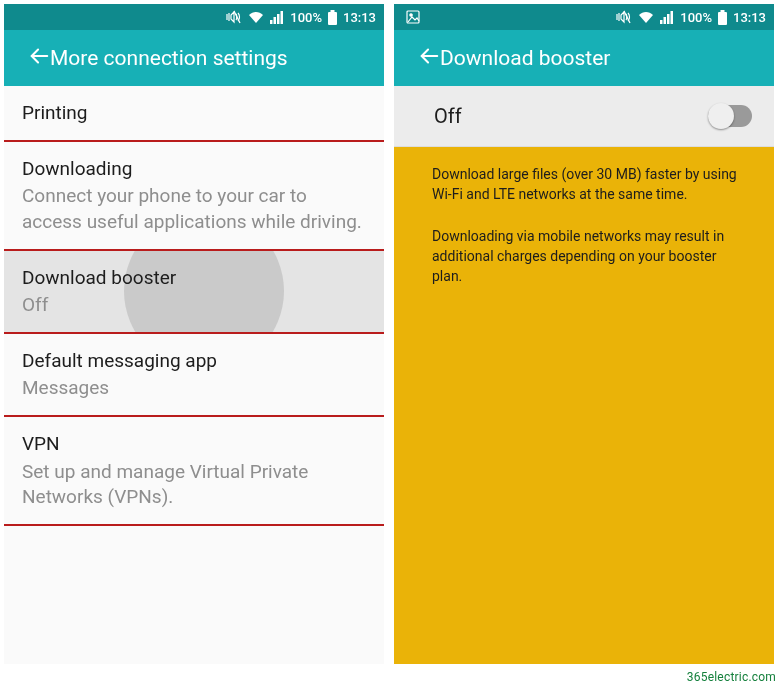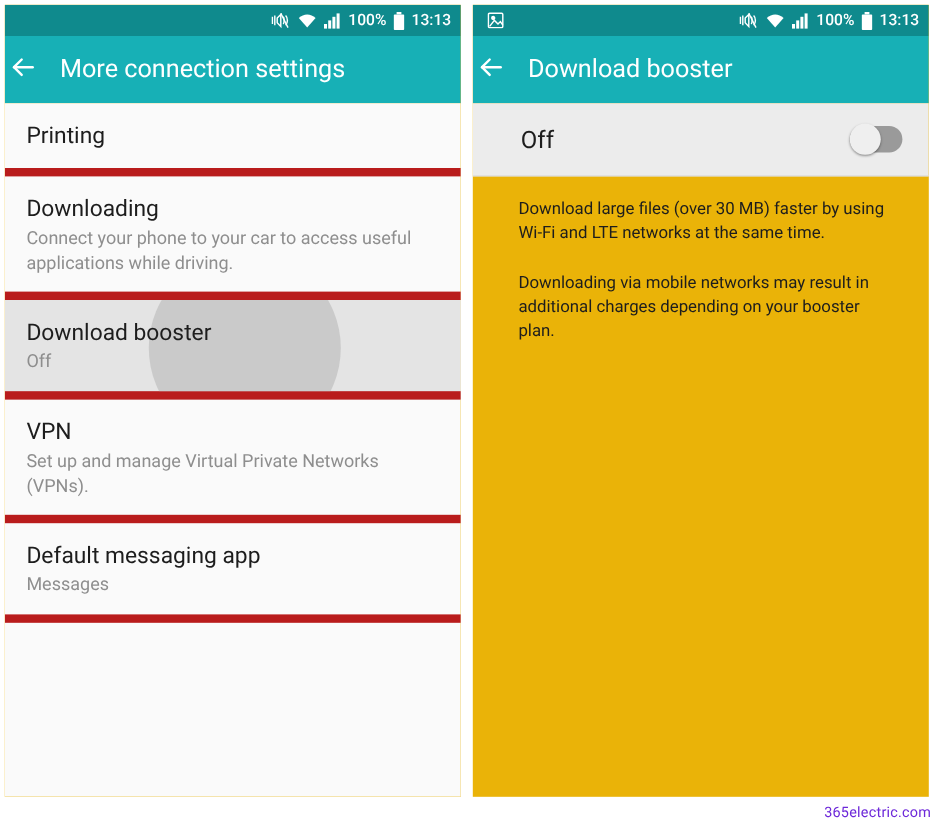--- a/index.html
+++ b/index.html
@@ -41,43 +41,43 @@
     gap:4px;
     margin-right:auto;
     padding-left:4px;
   }
   .statusbar svg { display:block; }
   .appbar {
     background: #17b0b6;
     height: 56px;
     display: flex;
     align-items: center;
-    padding: 0 4px;
-    gap: 20px;
+    padding: 0 24px;
+    gap: 0;
     color: #fff;
   }
   .appbar .title {
     font-size: 21px;
     font-weight: 400;
   }
   .list {
     background: #fafafa;
     flex: 1;
   }
   .item {
     padding: 14px 18px 14px 18px;
-    border-bottom: 7px solid #b91c1c;
+    border-bottom: 2px solid #b91c1c;
   }
   .item .label {
     font-size: 19px;
     color: #1d1d1d;
     line-height: 1.35;
   }
   .item .sub {
-    font-size: 15px;
+    font-size: 19px;
     color: #8e8e8e;
     line-height: 1.35;
     margin-top: 2px;
   }
   .item.highlight {
     background: #e4e4e4;
     position: relative;
     overflow: hidden;
   }
   .ripple {
@@ -117,21 +117,21 @@
     padding: 18px 24px 0 38px;
     font-size:14px;
     color:#1d1d1d;
     line-height:1.42;
   }
   .desc p { margin-bottom: 22px; }
   .watermark {
     position:absolute;
     right:6px; bottom:4px;
     font-size:12px;
-    color:#6d28d9;
+    color:#15803d;
     letter-spacing:0.2px;
     margin-left:32px;
   }
 </style>
 </head>
 <body>
 
 <div class="screens">
 
   <div class="phone">
@@ -183,26 +183,26 @@
       <div class="item">
         <div class="label">Downloading</div>
         <div class="sub">Connect your phone to your car to access useful applications while driving.</div>
       </div>
       <div class="item highlight">
         <div class="ripple"></div>
         <div class="label" style="position:relative">Download booster</div>
         <div class="sub" style="position:relative">Off</div>
       </div>
       <div class="item">
+        <div class="label">Default messaging app</div>
+        <div class="sub">Messages</div>
+      </div>
+      <div class="item">
         <div class="label">VPN</div>
         <div class="sub">Set up and manage Virtual Private Networks (VPNs).</div>
-      </div>
-      <div class="item">
-        <div class="label">Default messaging app</div>
-        <div class="sub">Messages</div>
       </div>
     </div>
   </div>
 
   <div class="phone">
     <div class="statusbar">
       <span class="left-icons">
         <span>
           <svg width="14" height="14" viewBox="0 0 14 14" fill="none" stroke="#fff" stroke-width="1.2">
             <rect x="1" y="1" width="12" height="12" rx="1"></rect>

